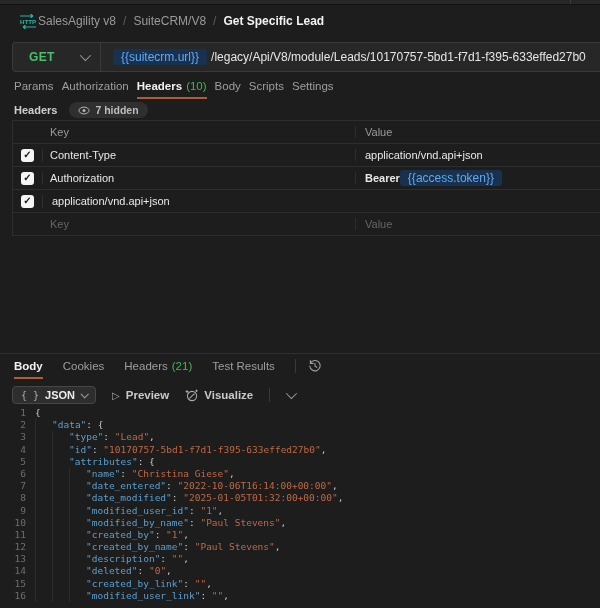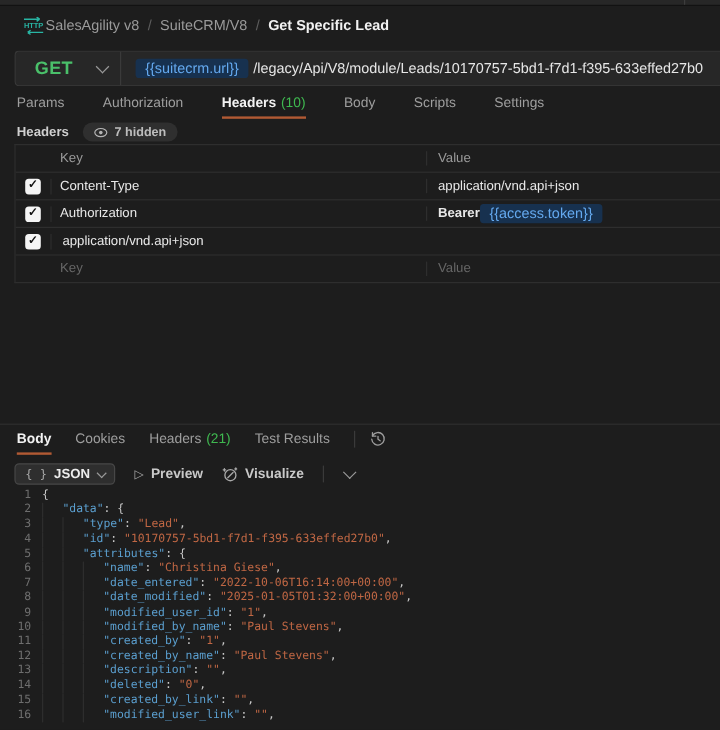--- a/index.html
+++ b/index.html
@@ -17,26 +17,26 @@
   .http-icon{display:inline-flex;flex-direction:column;align-items:center;gap:1px;}
   .crumbs{display:flex;align-items:center;gap:7px;font-size:12px;}
   .crumb{color:#9a9a9a;}
   .crumb-sep{color:#5f5f5f;}
   .crumb.current{color:#f2f2f2;font-weight:700;}
   
   .request-bar{position:absolute;top:42px;left:12px;right:0;height:30px;background:#272727;
     border:1px solid #3a3a3a;border-right:none;border-radius:4px 0 0 4px;display:flex;align-items:stretch;box-sizing:border-box;}
   .method-select{width:88px;display:flex;align-items:center;justify-content:space-between;
     padding:0 12px 0 16px;border-right:1px solid #3a3a3a;cursor:pointer;box-sizing:border-box;}
-  .method-label{font-size:15px;font-weight:700;letter-spacing:.3px;color:var(--get-green,#4ac06a);}
+  .method-label{font-size:12px;font-weight:700;letter-spacing:.3px;color:var(--get-green,#4ac06a);}
   .chev{width:7px;height:7px;border-right:1.5px solid #9a9a9a;border-bottom:1.5px solid #9a9a9a;transform:rotate(45deg) translateY(-2px);}
   .url-box{flex:1;display:flex;align-items:center;padding-left:12px;font-size:12px;color:#e6e6e6;white-space:nowrap;overflow:hidden;}
   .chip{color:var(--variable-blue,#64a9ef);background:#17314f;border-radius:3px;padding:1px 8px;margin-right:4px;font-size:12px;}
   
-  .tabs-row{display:flex;align-items:stretch;gap:32px;padding-left:14px;font-size:11.5px;color:#9e9e9e;}
+  .tabs-row{display:flex;align-items:stretch;gap:8px;padding-left:14px;font-size:11.5px;color:#9e9e9e;}
   #req-tabs{position:absolute;top:78px;left:0;right:0;height:21px;}
   .tab{display:flex;align-items:center;gap:4px;position:relative;cursor:pointer;padding-bottom:5px;}
   .tab.active{color:#f2f2f2;font-weight:700;}
   .tab.active::after{content:"";position:absolute;left:0;right:0;bottom:0;height:2px;background:var(--accent-orange,#b15a34);}
   .tab .count{color:var(--count-green,#3fb950);font-weight:400;}
   
   .headers-subrow{position:absolute;top:101px;left:0;right:0;height:18px;display:flex;align-items:center;gap:12px;padding-left:14px;}
   .headers-title{font-size:11px;color:#cfcfcf;font-weight:700;}
   .hidden-pill{display:inline-flex;align-items:center;gap:5px;background:#2f2f2f;border-radius:9px;
     padding:2px 9px;font-size:10.5px;color:#bdbdbd;font-weight:700;cursor:pointer;}

